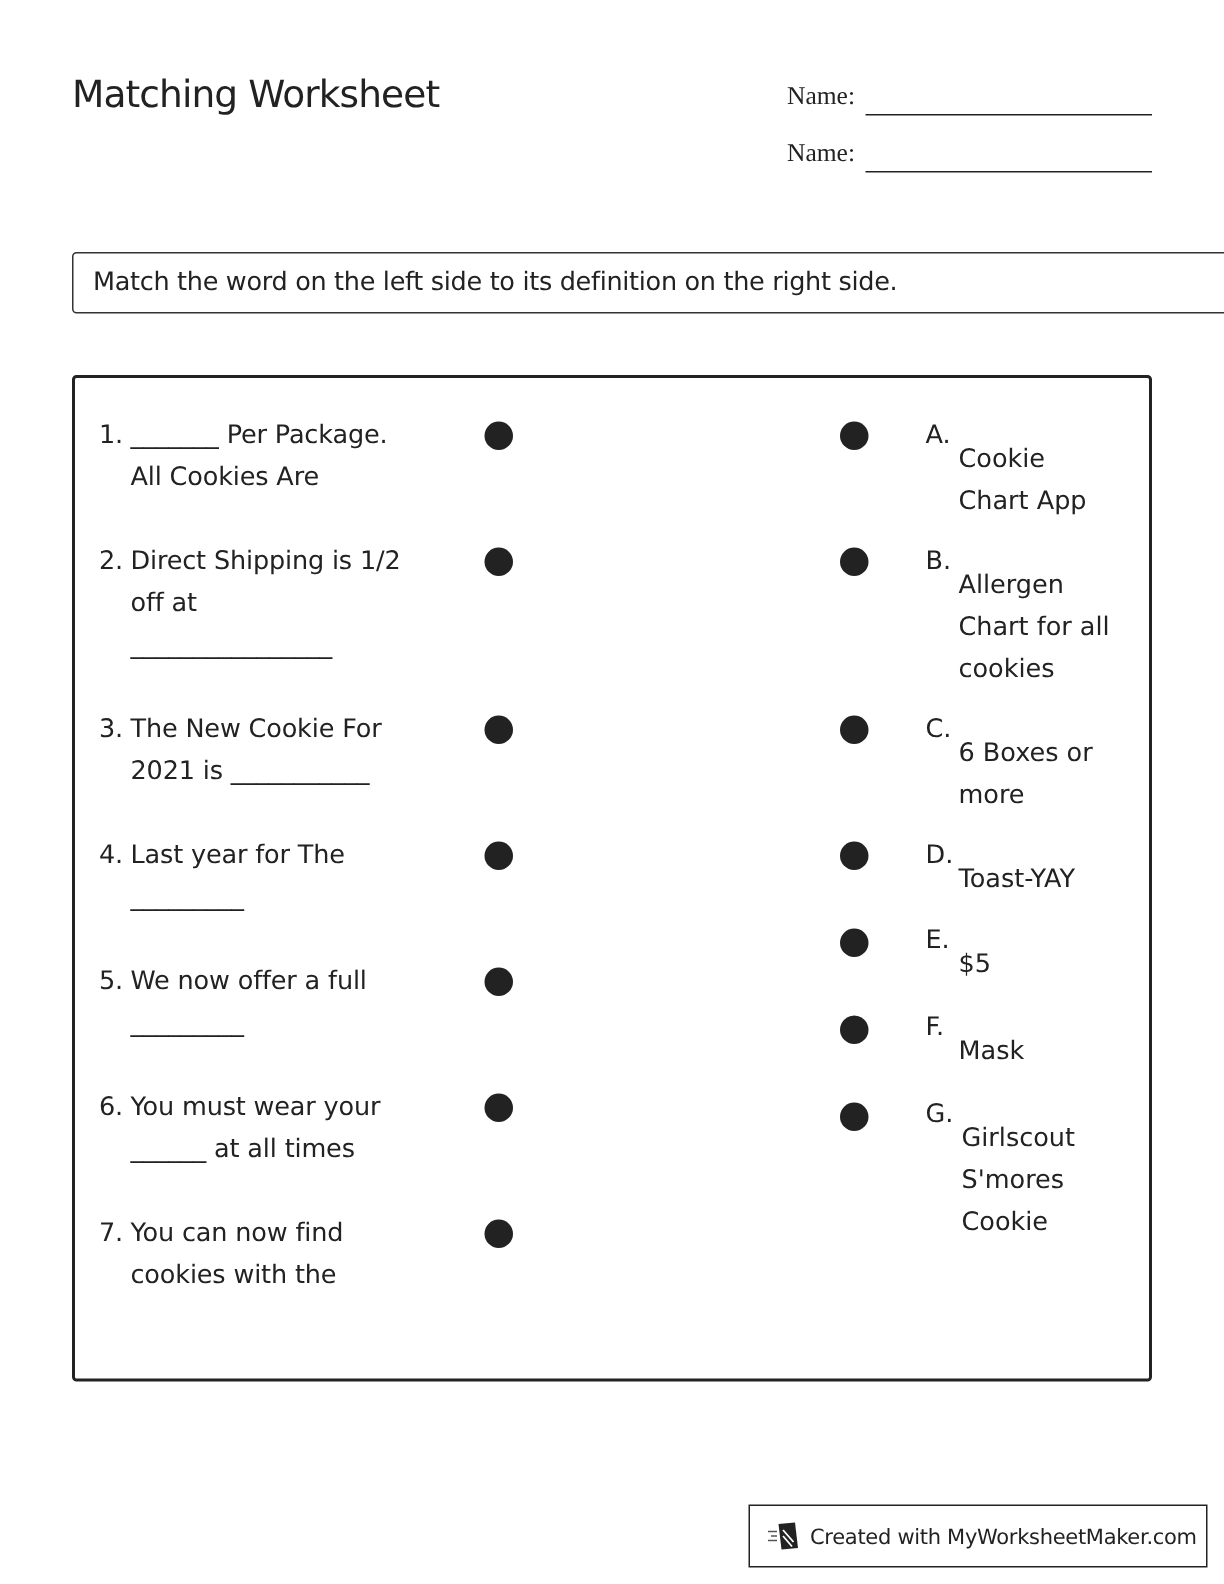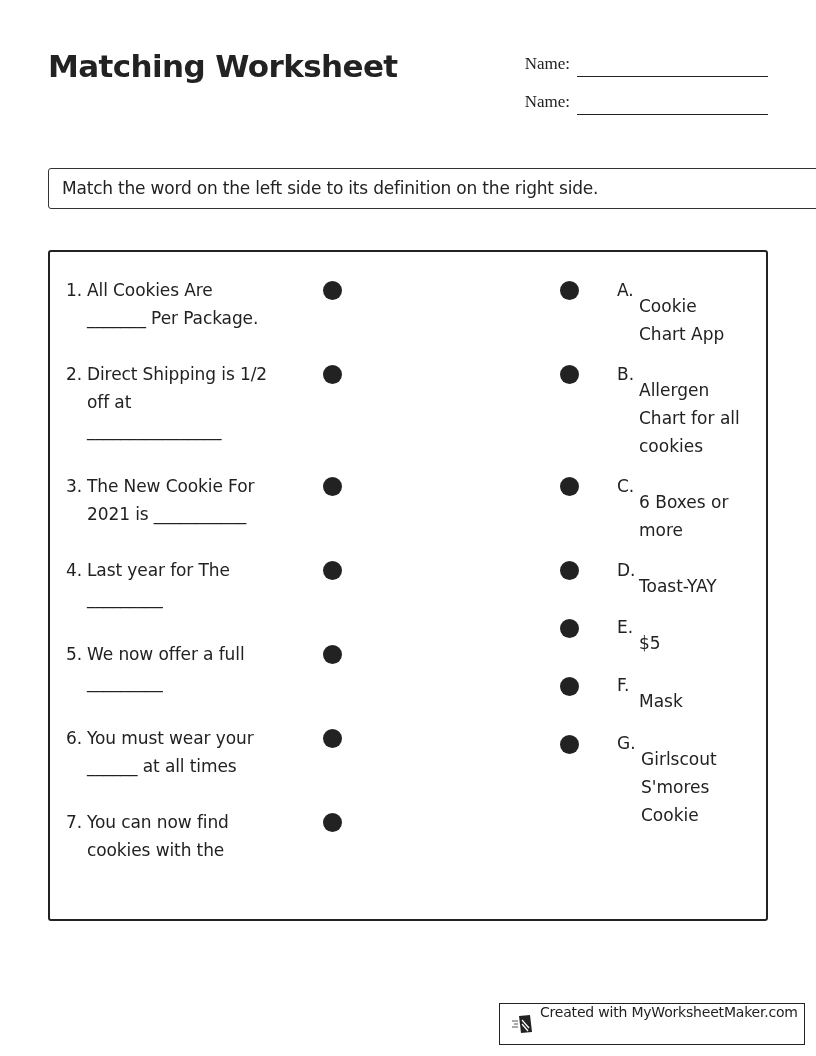--- a/index.html
+++ b/index.html
@@ -1,18 +1,18 @@
 <!DOCTYPE html>
 <html><head>
 <meta charset="utf-8">
 <style>
   html, body { margin:0; padding:0; background:#ffffff; }
   body { width:816px; height:1056px; position:relative; overflow:hidden;
          font-family:"DejaVu Sans", sans-serif; color:#222; }
-  .title { position:absolute; left:48px; top:48px; font-size:31px; font-weight:bold;
+  .title { position:absolute; left:48px; top:48px; font-size:25px; font-weight:normal;
            letter-spacing:-0.6px; color:#222; margin:0; }
   .field { position:absolute; font-family:"Liberation Serif", serif; font-size:17px; color:#222; }
   .field .lbl { position:absolute; right:0; top:0; white-space:nowrap; }
   .field-line { position:absolute; height:0; border-bottom:1.5px solid #222; }
   .instructions { position:absolute; left:48px; top:168px; width:804px; height:41px;
                   border:1.5px solid #333; border-radius:3px; box-sizing:border-box; }
   .instructions span { position:absolute; left:13px; top:9px; font-size:17px; letter-spacing:-0.2px; }
   .main-box { position:absolute; left:48px; top:250px; width:720px; height:671px;
               border:2px solid #222; border-radius:3px; box-sizing:border-box; }
   .q { position:absolute; left:66px; width:240px; font-size:17px; line-height:28px; letter-spacing:-0.1px; }
@@ -20,21 +20,21 @@
   .q .txt { position:absolute; left:21px; top:0; width:200px; }
   .q .txt div { white-space:nowrap; }
   .dot { position:absolute; width:19px; height:19px; border-radius:50%; background:#222; }
   .a { position:absolute; left:617px; font-size:17px; line-height:28px; }
   .a .let { position:absolute; left:0; top:0; }
   .a .txt { position:absolute; left:22px; top:0;margin-top:16px; }
   .a .txt div { white-space:nowrap; }
   .footer { position:absolute; left:499px; top:1003px; width:306px; height:42px;
             border:1.5px solid #222; box-sizing:border-box; }
   .footer .logo { position:absolute; left:12px; top:10px; width:22px; height:20px; }
-  .footer span { position:absolute; left:40px; top:0; font-size:14px; color:#222; white-space:nowrap; letter-spacing:-0.2px; }
+  .footer span { position:absolute; left:40px; top:13px; font-size:14px; color:#222; white-space:nowrap; letter-spacing:-0.2px; }
 </style>
 </head>
 <body>
 
 <h1 class="title">Matching Worksheet</h1>
 
 <div class="field" style="left:470px; top:54px; width:100px; height:22px;">
   <span class="lbl">Name:</span>
 </div>
 <div class="field-line" style="left:577px; top:76px; width:191px;"></div>
@@ -46,22 +46,22 @@
 
 <div class="instructions">
   <span>Match the word on the left side to its definition on the right side.</span>
 </div>
 
 <div class="main-box"></div>
 
 <div class="q" style="top:276px;">
   <span class="num">1.</span>
   <div class="txt">
+    <div>_______ Per Package.</div>
     <div>All Cookies Are</div>
-    <div>_______ Per Package.</div>
   </div>
 </div>
 <div class="q" style="top:360px;">
   <span class="num">2.</span>
   <div class="txt">
     <div>Direct Shipping is 1/2</div>
     <div>off at</div>
     <div>________________</div>
   </div>
 </div>

